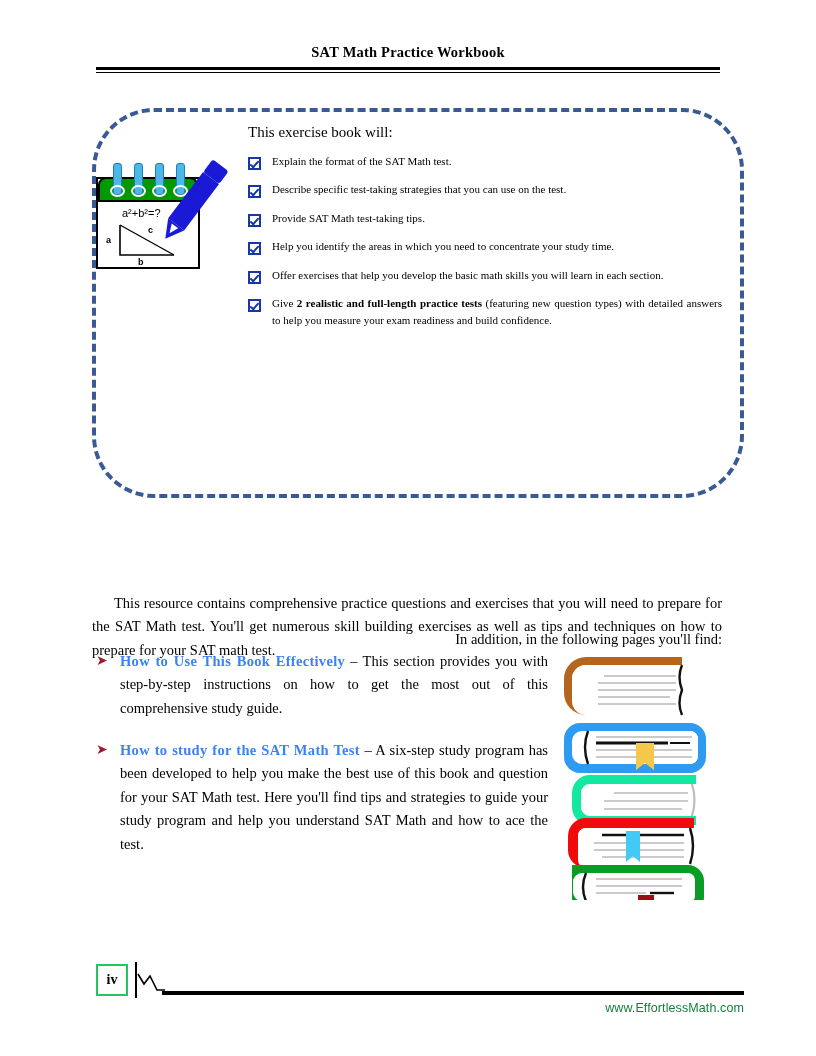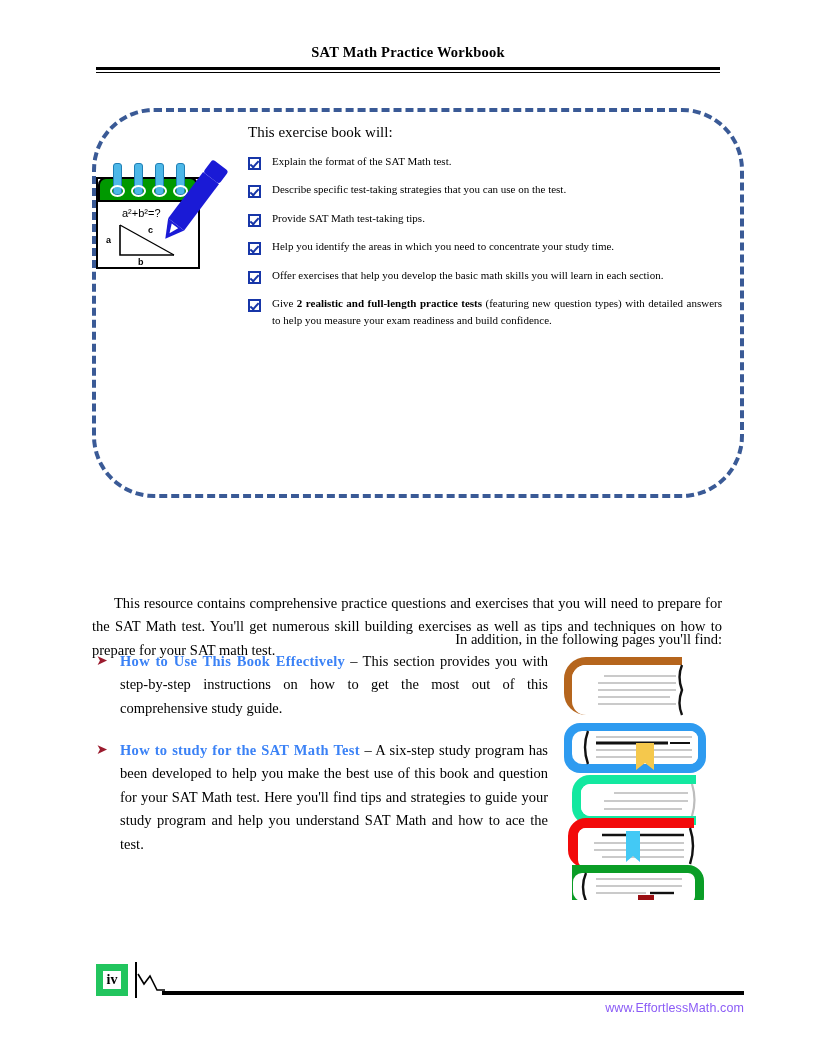--- a/index.html
+++ b/index.html
@@ -268,21 +268,21 @@
     top: 958px;
     width: 652px;
     height: 70px;
   }
   .page-num-box {
     position: absolute;
     left: 4px;
     top: 6px;
     width: 32px;
     height: 32px;
-    border: 7px solid #22c55e;
+    border: 2px solid #22c55e;
     box-sizing: border-box;
     display: flex;
     align-items: center;
     justify-content: center;
     font-size: 14px;
     font-weight: bold;
     font-family: "Liberation Serif", "DejaVu Serif", serif;
   }
   .footer-bar {
     position: absolute;
@@ -306,21 +306,21 @@
     width: 582px;
     height: 4px;
     background: #000;
   }
   .footer-url {
     position: absolute;
     right: 0px;
     top: 43px;
     font-family: "Liberation Sans", "DejaVu Sans", sans-serif;
     font-size: 12.5px;
-    color: #8b5cf6;
+    color: #15803d;
     letter-spacing: 0.1px;
   }
 </style>
 </head>
 <body>
 
 <div class="page">
 
   <div class="header">
     <div class="header-title">SAT Math Practice Workbook</div>

